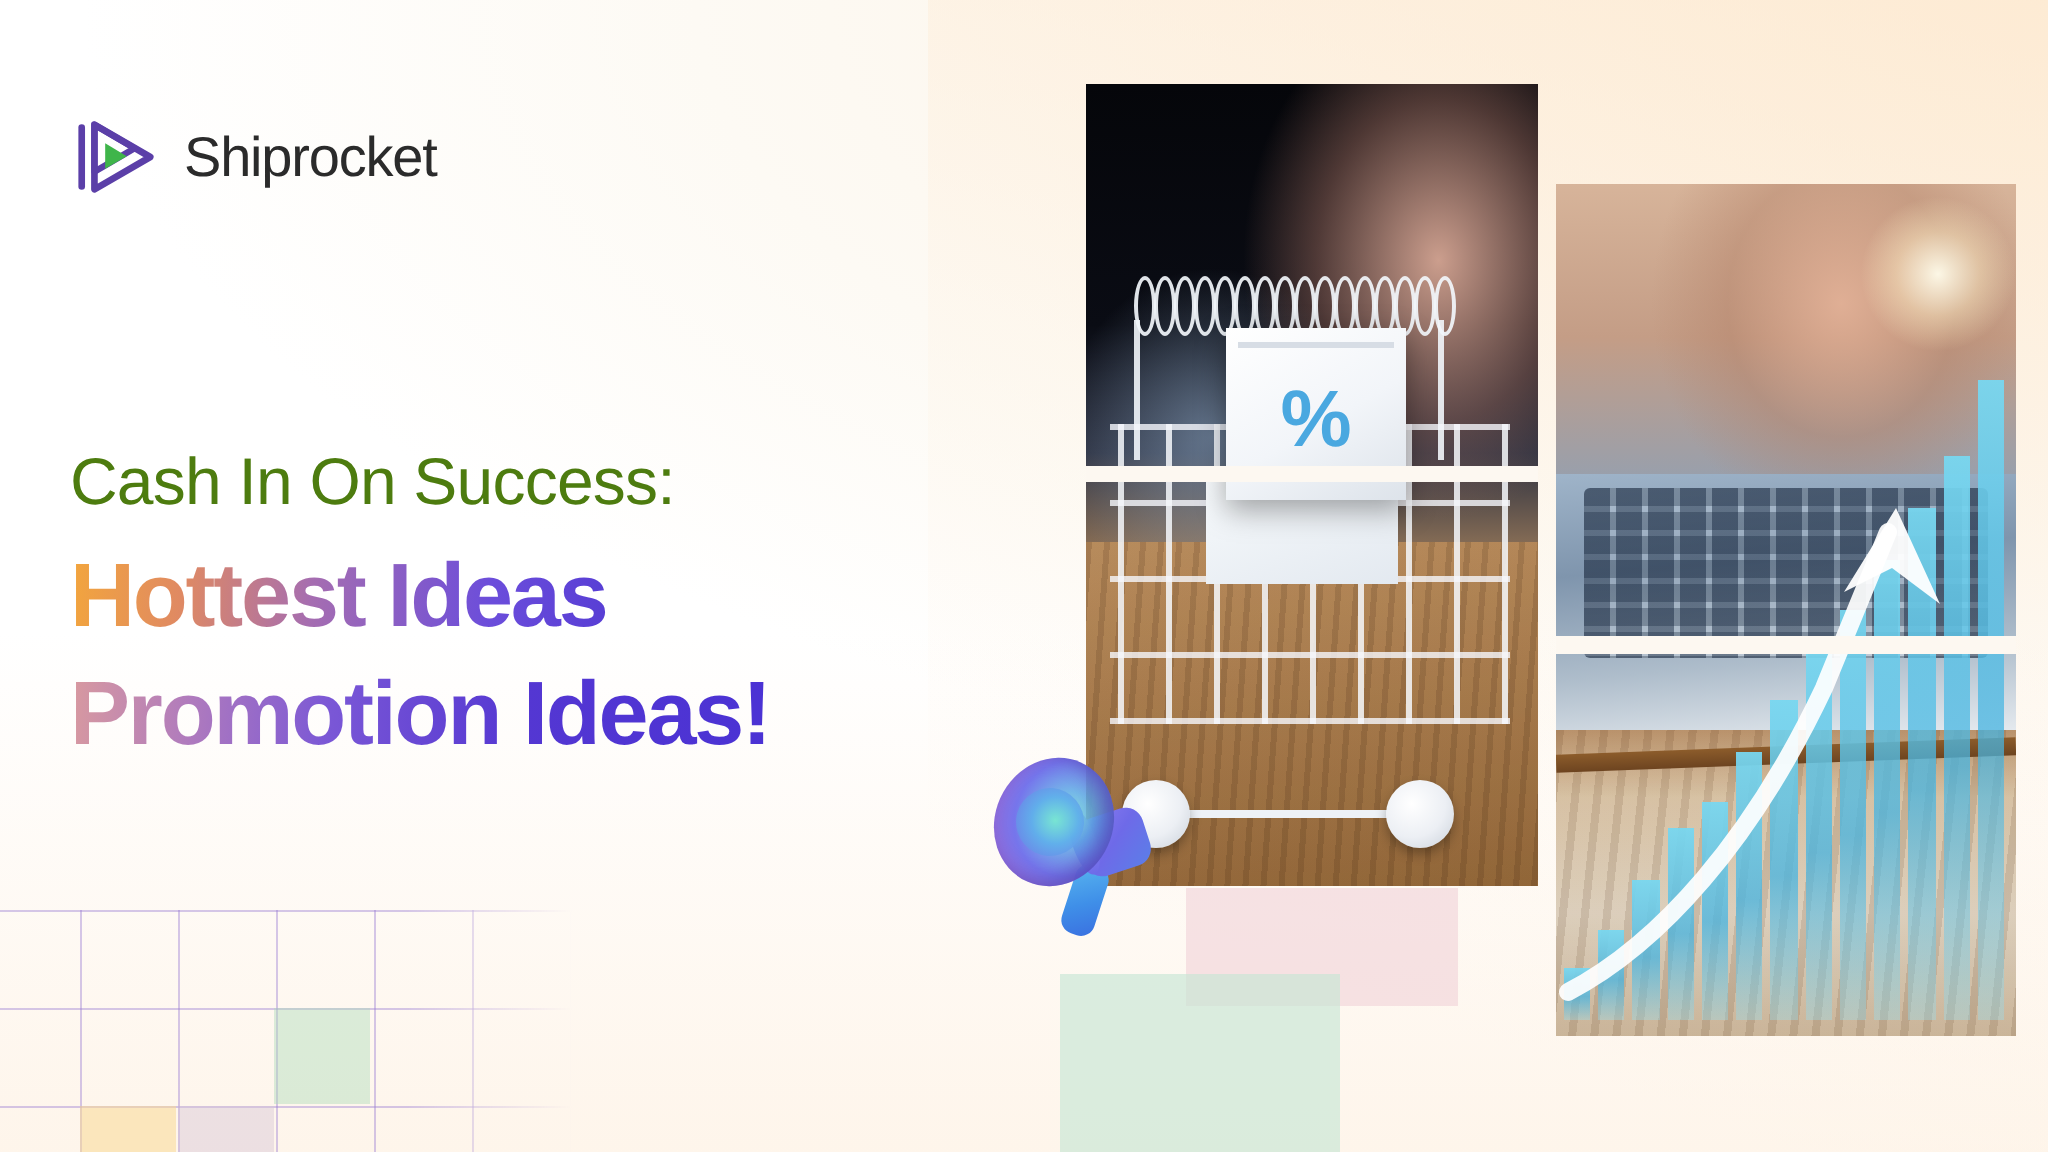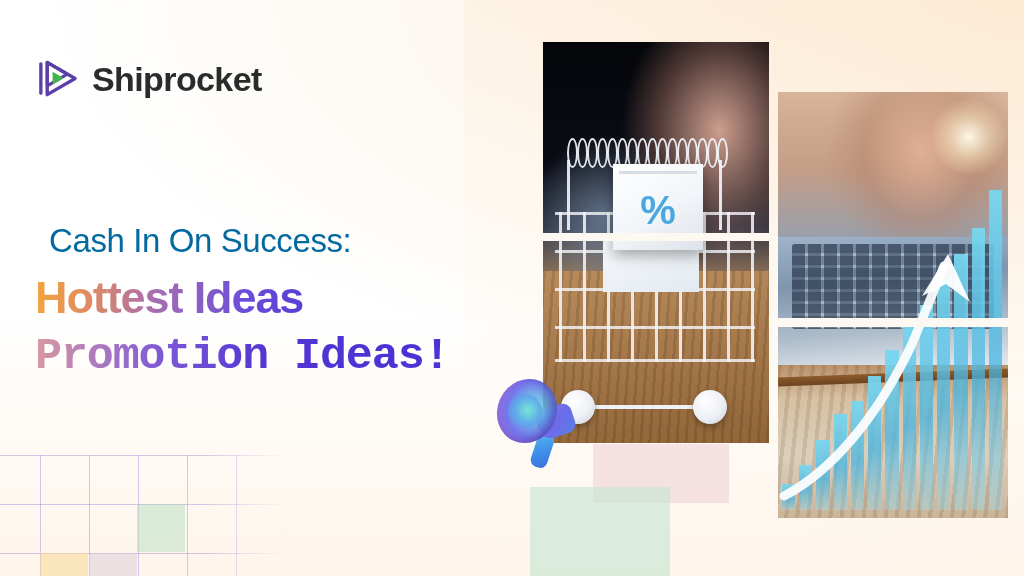--- a/index.html
+++ b/index.html
@@ -33,37 +33,36 @@
     mask-image:linear-gradient(to right, #000 0%, #000 72%, transparent 100%);
   }
   .gcell{position:absolute;}
   .gcell.green{left:137px;top:504px;width:48px;height:48px;background:rgba(176,220,186,.45);}
   .gcell.amber{left:40px;top:553px;width:48px;height:48px;background:rgba(248,216,150,.55);}
   .gcell.lilac{left:89px;top:553px;width:48px;height:48px;background:rgba(216,198,216,.45);}
 
   
   .logo{position:absolute;left:34px;top:55px;display:flex;align-items:center;gap:11px;}
   .logo-mark{width:47px;height:47px;position:relative;flex:0 0 auto;}
-  .logo-text{font-size:34px;font-weight:700;color:#2b2b2b;letter-spacing:-.6px;line-height:1;}
+  .logo-text{font-size:28px;font-weight:400;color:#2b2b2b;letter-spacing:-.6px;line-height:1;}
 
   
   .headline{position:absolute;left:35px;top:222px;width:470px;}
-  .h-line1{font-size:33px;font-weight:400;color:#0369a1;letter-spacing:-.4px;line-height:1.18;margin-left:14px;}
+  .h-line1{font-size:33px;font-weight:400;color:#4d7c0f;letter-spacing:-.4px;line-height:1.18;}
   .h-line2,.h-line3{
     font-size:45px;font-weight:800;letter-spacing:-1.1px;line-height:1.22;
     -webkit-background-clip:text;background-clip:text;color:transparent;
     -webkit-text-fill-color:transparent;
     white-space:nowrap;
   }
   .h-line2{margin-top:10px;
     background-image:linear-gradient(95deg,#f3a63c 0%,#e08a62 12%,#a56db1 26%,#6b4ddb 45%,#4731cf 68%,#4a34d6 100%);
   }
   .h-line3{margin-top:4px;
     background-image:linear-gradient(95deg,#d99a9f 0%,#b07bbd 13%,#7a57d6 28%,#5437d2 48%,#4a32d4 75%,#5135d4 100%);
-    font-family:Liberation Mono, monospace;
   }
 
   
   .photo{position:absolute;overflow:hidden;background:#0b0d12;}
 
   
   .photo-cart{left:543px;top:42px;width:226px;height:401px;}
   .cart-scene{position:absolute;inset:0;
     background:
       radial-gradient(60% 45% at 78% 22%, rgba(214,166,148,.95) 0%, rgba(150,104,92,.5) 45%, rgba(20,22,30,0) 72%),

